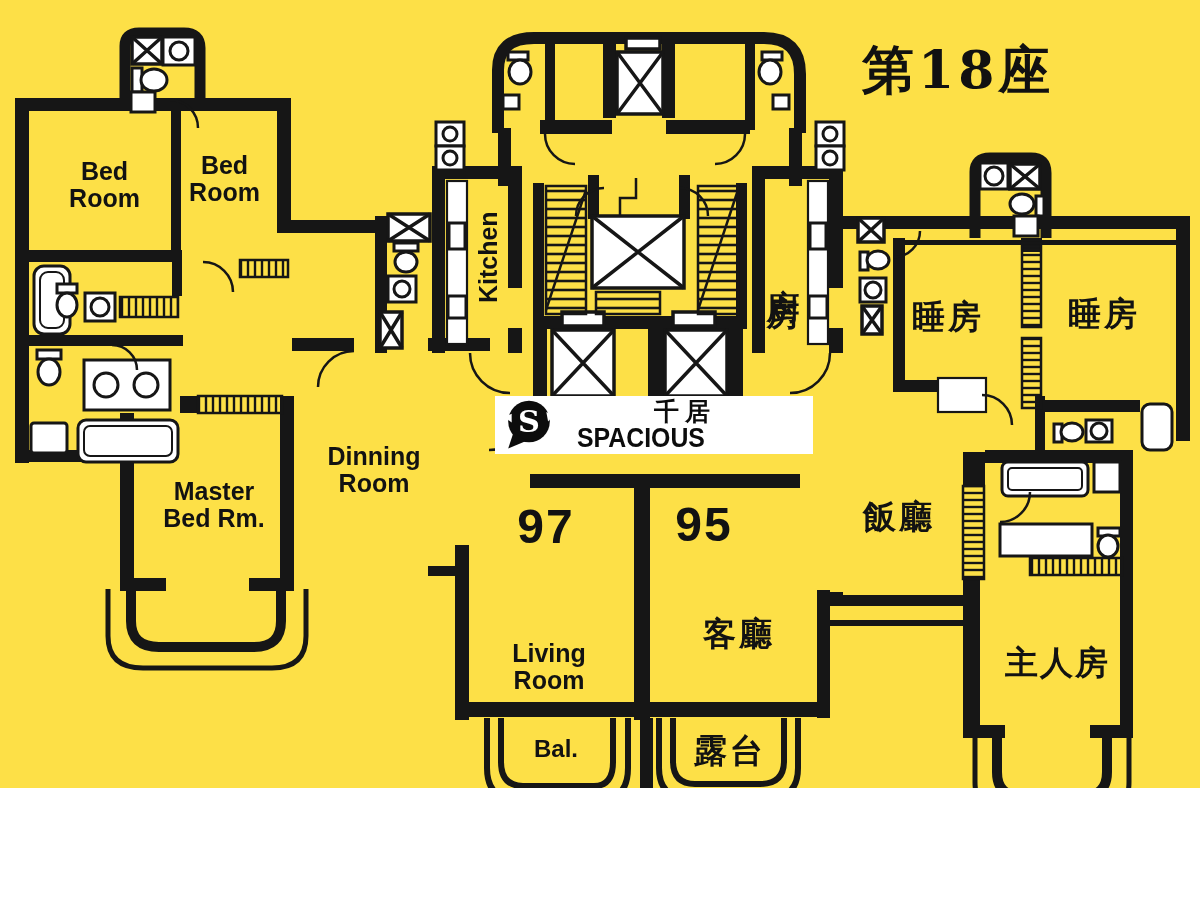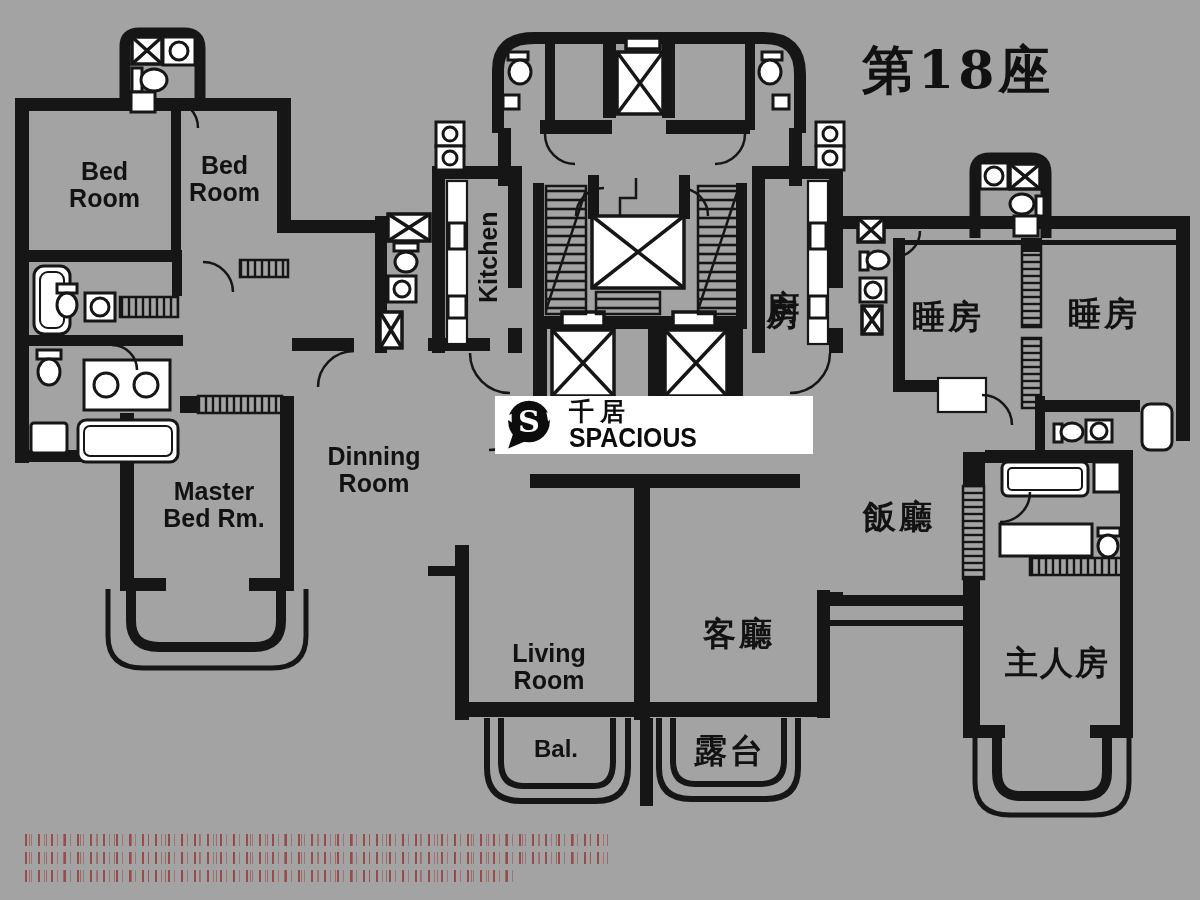--- a/index.html
+++ b/index.html
@@ -1,30 +1,30 @@
 <!DOCTYPE html>
 <html><head>
 <meta charset="utf-8">
 <style>
   html,body{margin:0;padding:0;background:#fff;}
-  .canvas{position:relative;width:1200px;height:900px;background:#a3a3a3;overflow:hidden;
+  .canvas{position:relative;width:1200px;height:788px;background:#fde047;overflow:hidden;
           font-family:"Liberation Sans",sans-serif;}
   .plan-svg{position:absolute;left:0;top:0;z-index:1;}
   .lbl{position:absolute;z-index:3;color:#121212;font-weight:bold;text-align:center;line-height:1.06;}
   .en{font-size:25px;letter-spacing:0px;}
   .cjk{font-size:33px;font-weight:600;letter-spacing:3px;}
   .num{font-size:48px;font-weight:800;letter-spacing:2px;}
   .rot{transform:rotate(-90deg);transform-origin:center center;}
   .vert{writing-mode:vertical-rl;text-orientation:upright;letter-spacing:6px;}
   .title{position:absolute;z-index:3;font-family:"DejaVu Serif","Liberation Serif",serif;
          font-weight:600;font-size:52px;color:#111;letter-spacing:4px;}
   .wm{position:absolute;left:495px;top:396px;width:318px;height:58px;background:#fff;z-index:2;
       display:flex;align-items:center;}
   .wm-logo{width:52px;height:56px;margin-left:8px;flex:0 0 auto;}
-  .wm-text{margin-left:14px;color:#0c0c0c;}
+  .wm-text{margin-left:22px;color:#0c0c0c;text-align:right;}
   .wm-cjk{font-size:25px;font-weight:800;letter-spacing:6px;line-height:1;}
   .wm-latin{font-size:27px;font-weight:800;letter-spacing:0px;line-height:1;margin-top:1px;
             transform:scaleX(.92);transform-origin:left;}
   .noise{position:absolute;z-index:3;height:12px;opacity:.95;background-image:
     repeating-linear-gradient(90deg, rgba(150,55,52,.85) 0 2px, transparent 2px 6px,
       rgba(150,55,52,.45) 6px 7px, transparent 7px 13px),
     repeating-linear-gradient(90deg, transparent 0 4px, rgba(150,55,52,.55) 4px 5px,
       transparent 5px 9px, rgba(125,185,190,.30) 9px 10px, transparent 10px 17px);}
 </style>
 </head>
@@ -283,26 +283,28 @@
   </g>
 </svg>
 
   <div class="title" style="left:862px;top:36px;width:250px;">第18座</div>
 
   <div class="lbl en" style="left:56px;top:158px;width:97px;">Bed Room</div>
   <div class="lbl en" style="left:176px;top:152px;width:97px;">Bed Room</div>
   <div class="lbl en rot" style="left:432px;top:244px;width:112px;">Kitchen</div>
   <div class="lbl en" style="left:148px;top:478px;width:132px;">Master Bed Rm.</div>
   <div class="lbl en" style="left:315px;top:443px;width:118px;">Dinning Room</div>
+  <div class="lbl num" style="left:496px;top:502px;width:100px;">97</div>
   <div class="lbl en" style="left:499px;top:596px;width:100px;margin-top:44px;">Living Room</div>
   <div class="lbl en" style="left:506px;top:736px;width:100px;font-size:24px;">Bal.</div>
 
   <div class="lbl cjk vert" style="left:765px;top:222px;height:92px;">廚房</div>
   <div class="lbl cjk" style="left:898px;top:300px;width:100px;">睡房</div>
   <div class="lbl cjk" style="left:1054px;top:297px;width:100px;">睡房</div>
+  <div class="lbl num" style="left:654px;top:500px;width:100px;">95</div>
   <div class="lbl cjk" style="left:849px;top:500px;width:100px;">飯廳</div>
   <div class="lbl cjk" style="left:689px;top:617px;width:100px;">客廳</div>
   <div class="lbl cjk" style="left:995px;top:646px;width:125px;letter-spacing:2px;">主人房</div>
   <div class="lbl cjk" style="left:680px;top:734px;width:100px;">露台</div>
 
   <div class="wm">
     <svg class="wm-logo" viewBox="0 0 60 62">
       <circle cx="30" cy="27" r="24" fill="#0c0c0c"></circle>
       <path d="M12,40 L6,58 L28,49 Z" fill="#0c0c0c"></path>
       <path d="M2,22 L10,18 L10,28 Z" fill="#ffffff"></path>

